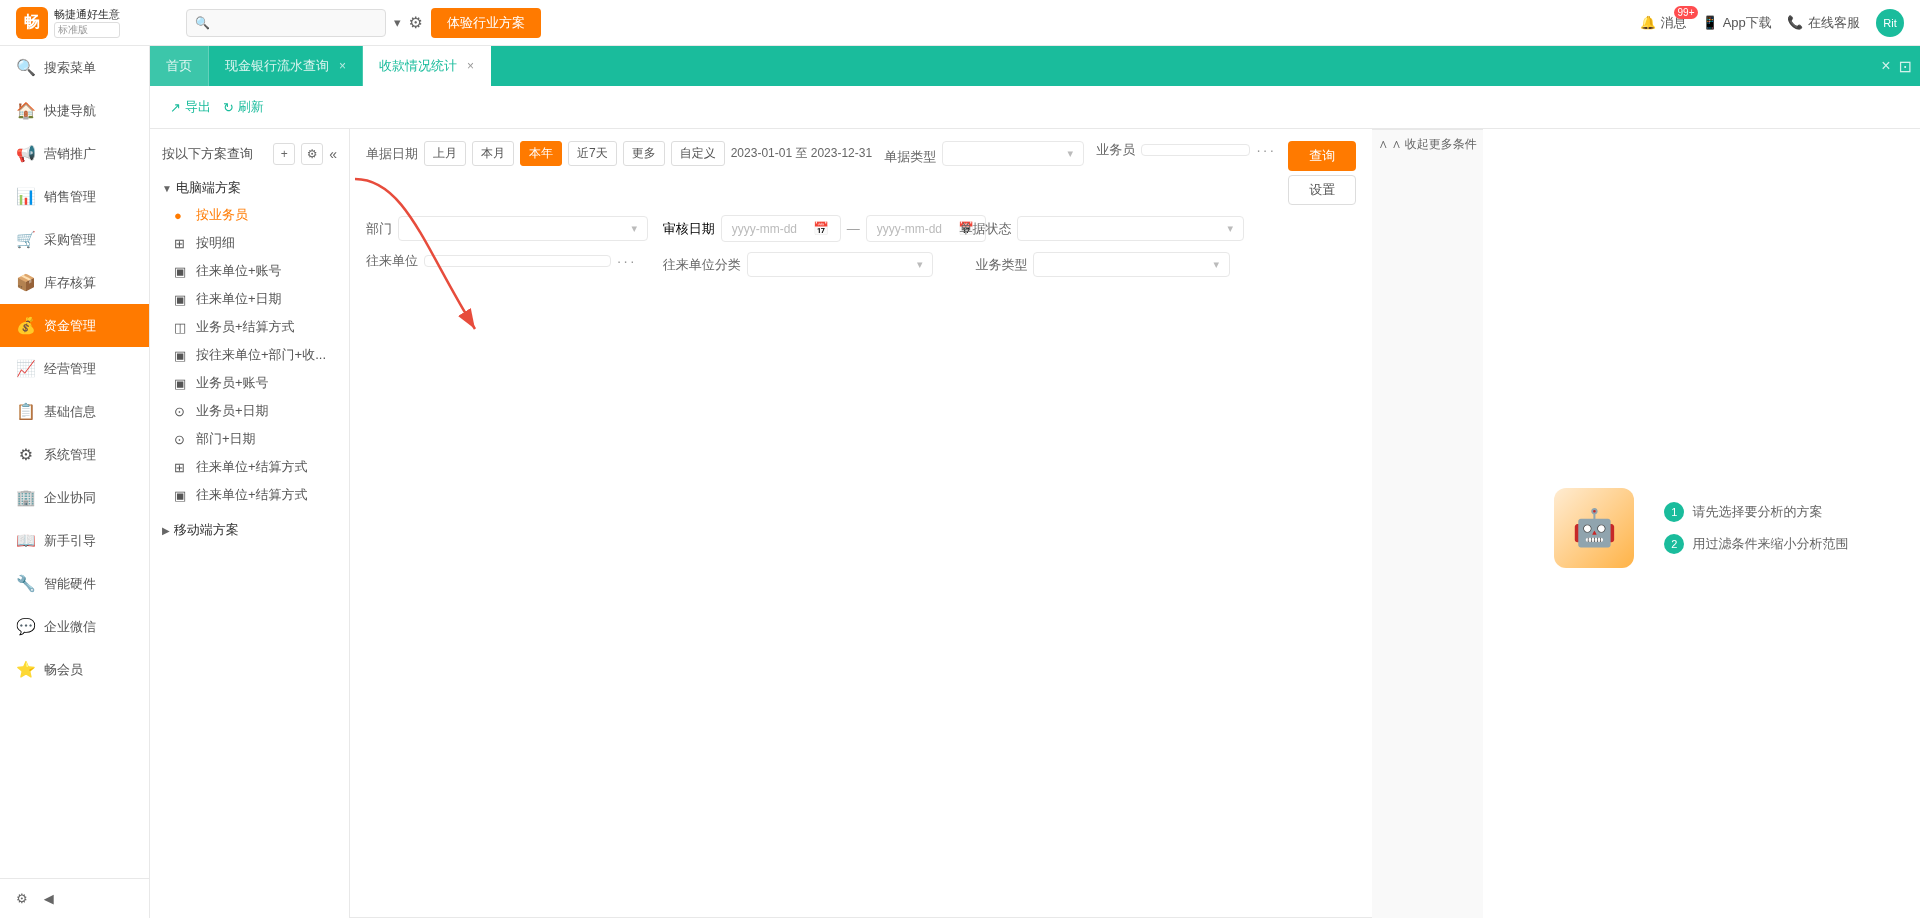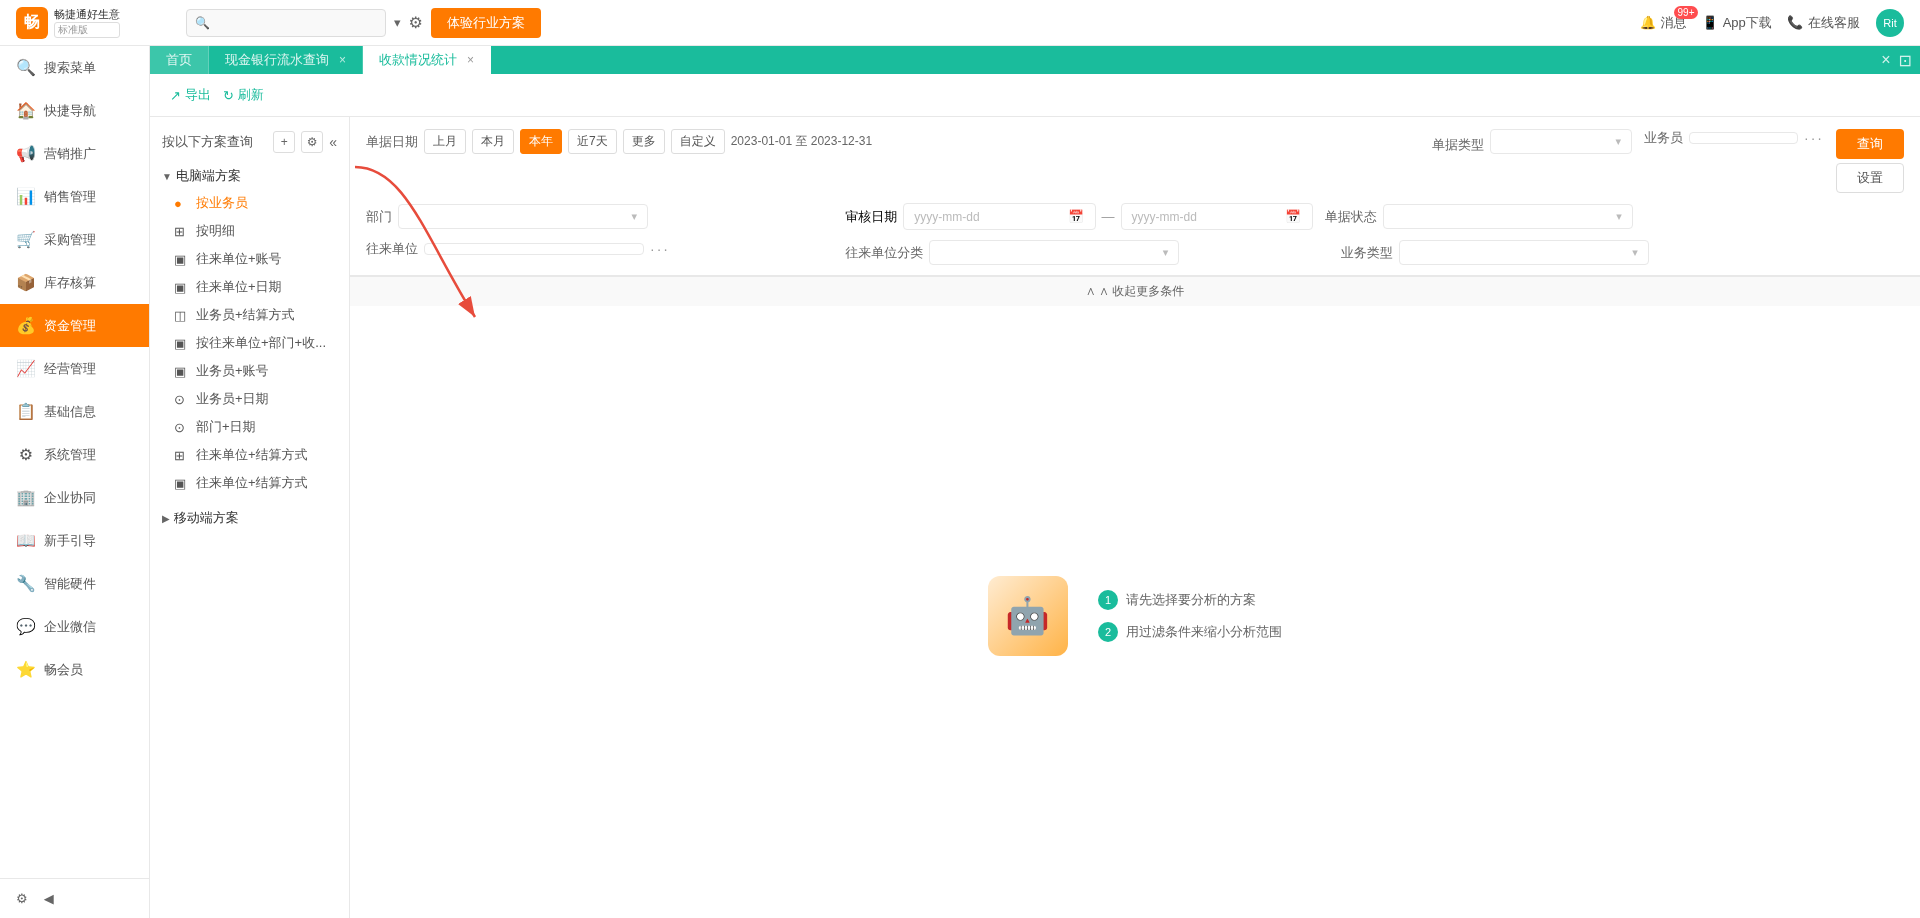--- a/index.html
+++ b/index.html
@@ -95,21 +95,21 @@
     .content-area {
       flex: 1;
       display: flex; flex-direction: column;
       overflow: hidden;
     }
 
     
     .tab-bar {
       background: #1abc9c;
       display: flex; align-items: center;
-      height: 28px; padding: 0;
+      height: 40px; padding: 0;
       border-bottom: none;
     }
     .tab-item {
       display: flex; align-items: center; gap: 6px;
       padding: 0 16px; height: 40px;
       cursor: pointer; color: rgba(255,255,255,0.85);
       font-size: 13px; border-right: 1px solid rgba(255,255,255,0.2);
     }
     .tab-item.home { background: rgba(255,255,255,0.15); }
     .tab-item.active { background: #fff; color: #1abc9c; font-weight: 500; text-align: center; }
@@ -505,21 +505,21 @@
           <svg class="arrow-svg" style="left:195px;top:40px;width:160px;height:180px;">
             <defs>
               <marker id="arrowhead" markerWidth="8" markerHeight="6" refX="8" refY="3" orient="auto">
                 <polygon points="0 0, 8 3, 0 6" fill="#e74c3c"></polygon>
               </marker>
             </defs>
             <path d="M 10 10 C 60 10, 80 80, 130 160" stroke="#e74c3c" stroke-width="2.5" fill="none" marker-end="url(#arrowhead)"></path>
           </svg>
         </div>
 
-        <div style="flex:1;display:flex;flex-direction:column;">
+        <div style="flex:1;display:flex;flex-direction:row;">
 
           <div style="background:#fff;padding:12px 16px 0 16px;border-bottom:1px solid #e8e8e8;">
 
             <div style="display:flex;align-items:flex-start;gap:12px;margin-bottom:10px;">
 
               <div style="display:flex;align-items:center;gap:6px;flex:1;">
                 <span style="color:#666;font-size:13px;flex-shrink:0;">单据日期</span>
                 <button class="date-quick-btn">上月</button>
                 <button class="date-quick-btn">本月</button>
                 <button class="date-quick-btn active">本年</button>

